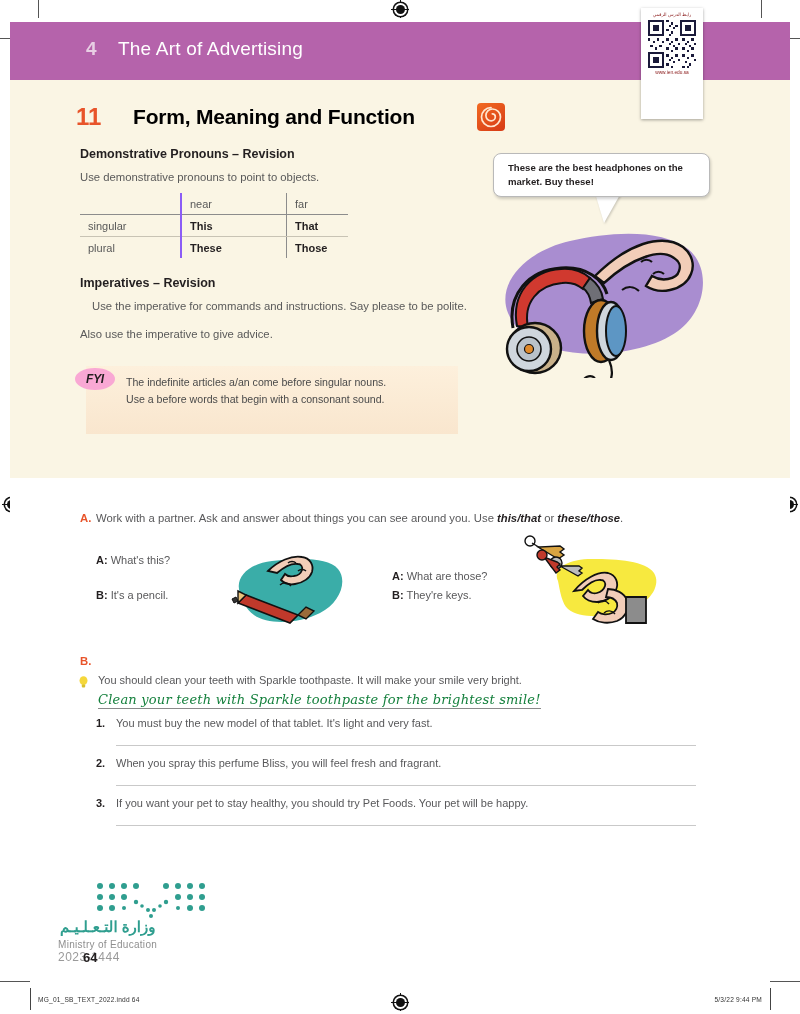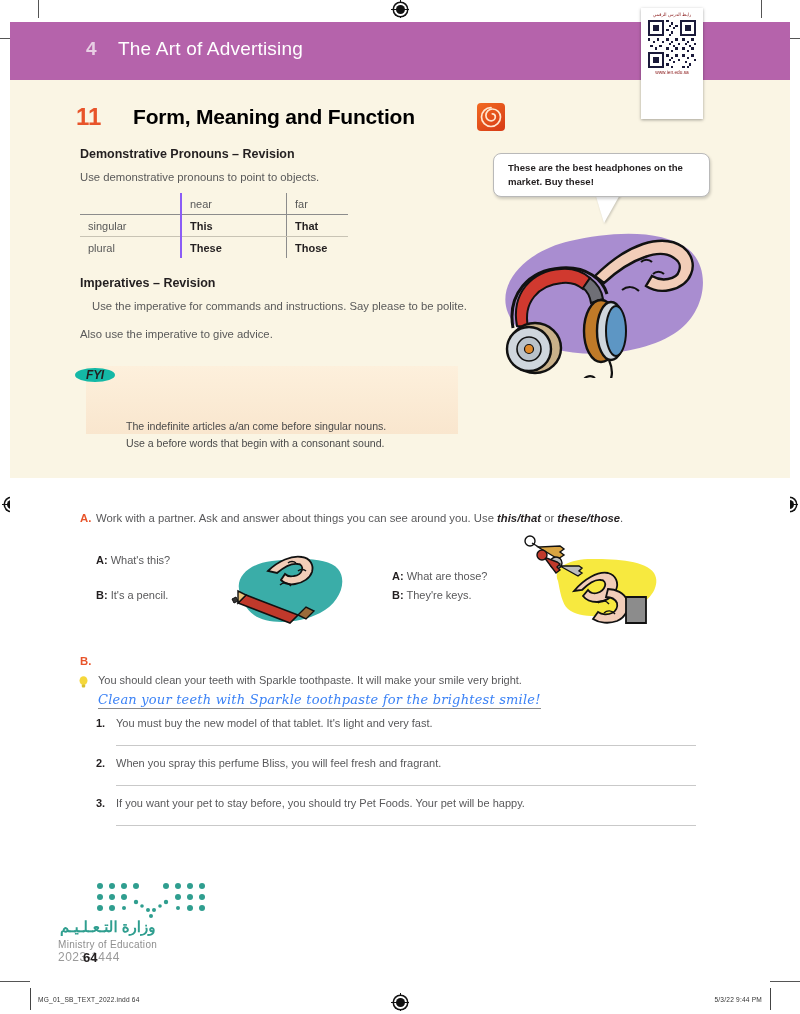--- a/index.html
+++ b/index.html
@@ -79,25 +79,25 @@
   .gtable td.c1{width:86px;border-right:2px solid #8b5cf6;margin-top:45px;}
   .gtable td.c2{width:90px;border-right:1px solid #8c8c8c;}
   .gtable td.val{color:#231f20;font-weight:bold;}
 
   
   .fyibox{
     position:absolute;left:86px;top:366px;width:372px;height:68px;
     background:linear-gradient(180deg,#fdf0dc,#f9e6ce);
   }
   .fyibox .fyitext{
-    position:absolute;left:40px;top:8px;width:322px;font-size:10.6px;color:#4a4a4a;line-height:1.62;margin-top:44px;
+    position:absolute;left:40px;top:8px;width:322px;font-size:10.6px;color:#4a4a4a;line-height:1.62;
   }
   .fyibadge{
-    position:absolute;left:75px;top:368px;width:40px;height:14px;border-radius:50%;
-    background:#14b8a6;
+    position:absolute;left:75px;top:368px;width:40px;height:22px;border-radius:50%;
+    background:#f9a8d4;
   }
   .fyibadge span{
     position:absolute;inset:0;display:flex;align-items:center;justify-content:center;
     font-size:12px;font-weight:bold;color:#231f20;font-style:italic;letter-spacing:-.3px;
   }
 
   
   .bubble{
     position:absolute;left:493px;top:153px;width:215px;height:42px;
     background:#fff;border:1.4px solid #b9b9b9;border-radius:8px;
@@ -126,21 +126,21 @@
 
   .dlg{position:absolute;font-size:11px;color:#58585a;}
   .dlg b{color:#231f20;font-weight:bold;}
 
   .bulb{position:absolute;left:79px;top:676px;width:9px;height:13px;}
 
   .example-line{
     position:absolute;left:98px;top:674px;width:520px;font-size:11px;color:#58585a;
   }
   .answer-script{
-    position:absolute;left:98px;top:692px;font-size:13px;color:#3b82f6;
+    position:absolute;left:98px;top:692px;font-size:13px;color:#15803d;
     font-family:"DejaVu Serif",serif;font-style:italic;
     border-bottom:1px solid #8a8a8a;padding-bottom:1px;letter-spacing:.2px;
   }
   .qnum{position:absolute;font-size:11px;font-weight:bold;color:#231f20;}
   .qtext{position:absolute;font-size:11px;color:#58585a;}
   .answer-rule{position:absolute;height:1px;background:#c9c9c9;}
 
   
   .moe{position:absolute;left:62px;top:878px;width:180px;}
   .moe-ar{
@@ -398,21 +398,21 @@
 
   <div class="qnum" style="left:96px;top:717px;">1.</div>
   <div class="qtext" style="left:116px;top:717px;">You must buy the new model of that tablet. It's light and very fast.</div>
   <div class="answer-rule" style="left:116px;top:745px;width:580px;"></div>
 
   <div class="qnum" style="left:96px;top:757px;">2.</div>
   <div class="qtext" style="left:116px;top:757px;">When you spray this perfume Bliss, you will feel fresh and fragrant.</div>
   <div class="answer-rule" style="left:116px;top:785px;width:580px;"></div>
 
   <div class="qnum" style="left:96px;top:797px;">3.</div>
-  <div class="qtext" style="left:116px;top:797px;">If you want your pet to stay before, you should try Pet Foods. Your pet will be happy.</div>
+  <div class="qtext" style="left:116px;top:797px;">If you want your pet to stay healthy, you should try Pet Foods. Your pet will be happy.</div>
   <div class="answer-rule" style="left:116px;top:825px;width:580px;"></div>
 
   <svg class="moe" width="180" height="44" viewBox="0 0 180 44">
     <g fill="#2f9e8f">
       <circle cx="38" cy="8" r="3"></circle>
         <circle cx="50" cy="8" r="3"></circle>
         <circle cx="62" cy="8" r="3"></circle>
         <circle cx="74" cy="8" r="3"></circle>
       <circle cx="104" cy="8" r="3"></circle>
         <circle cx="116" cy="8" r="3"></circle>

